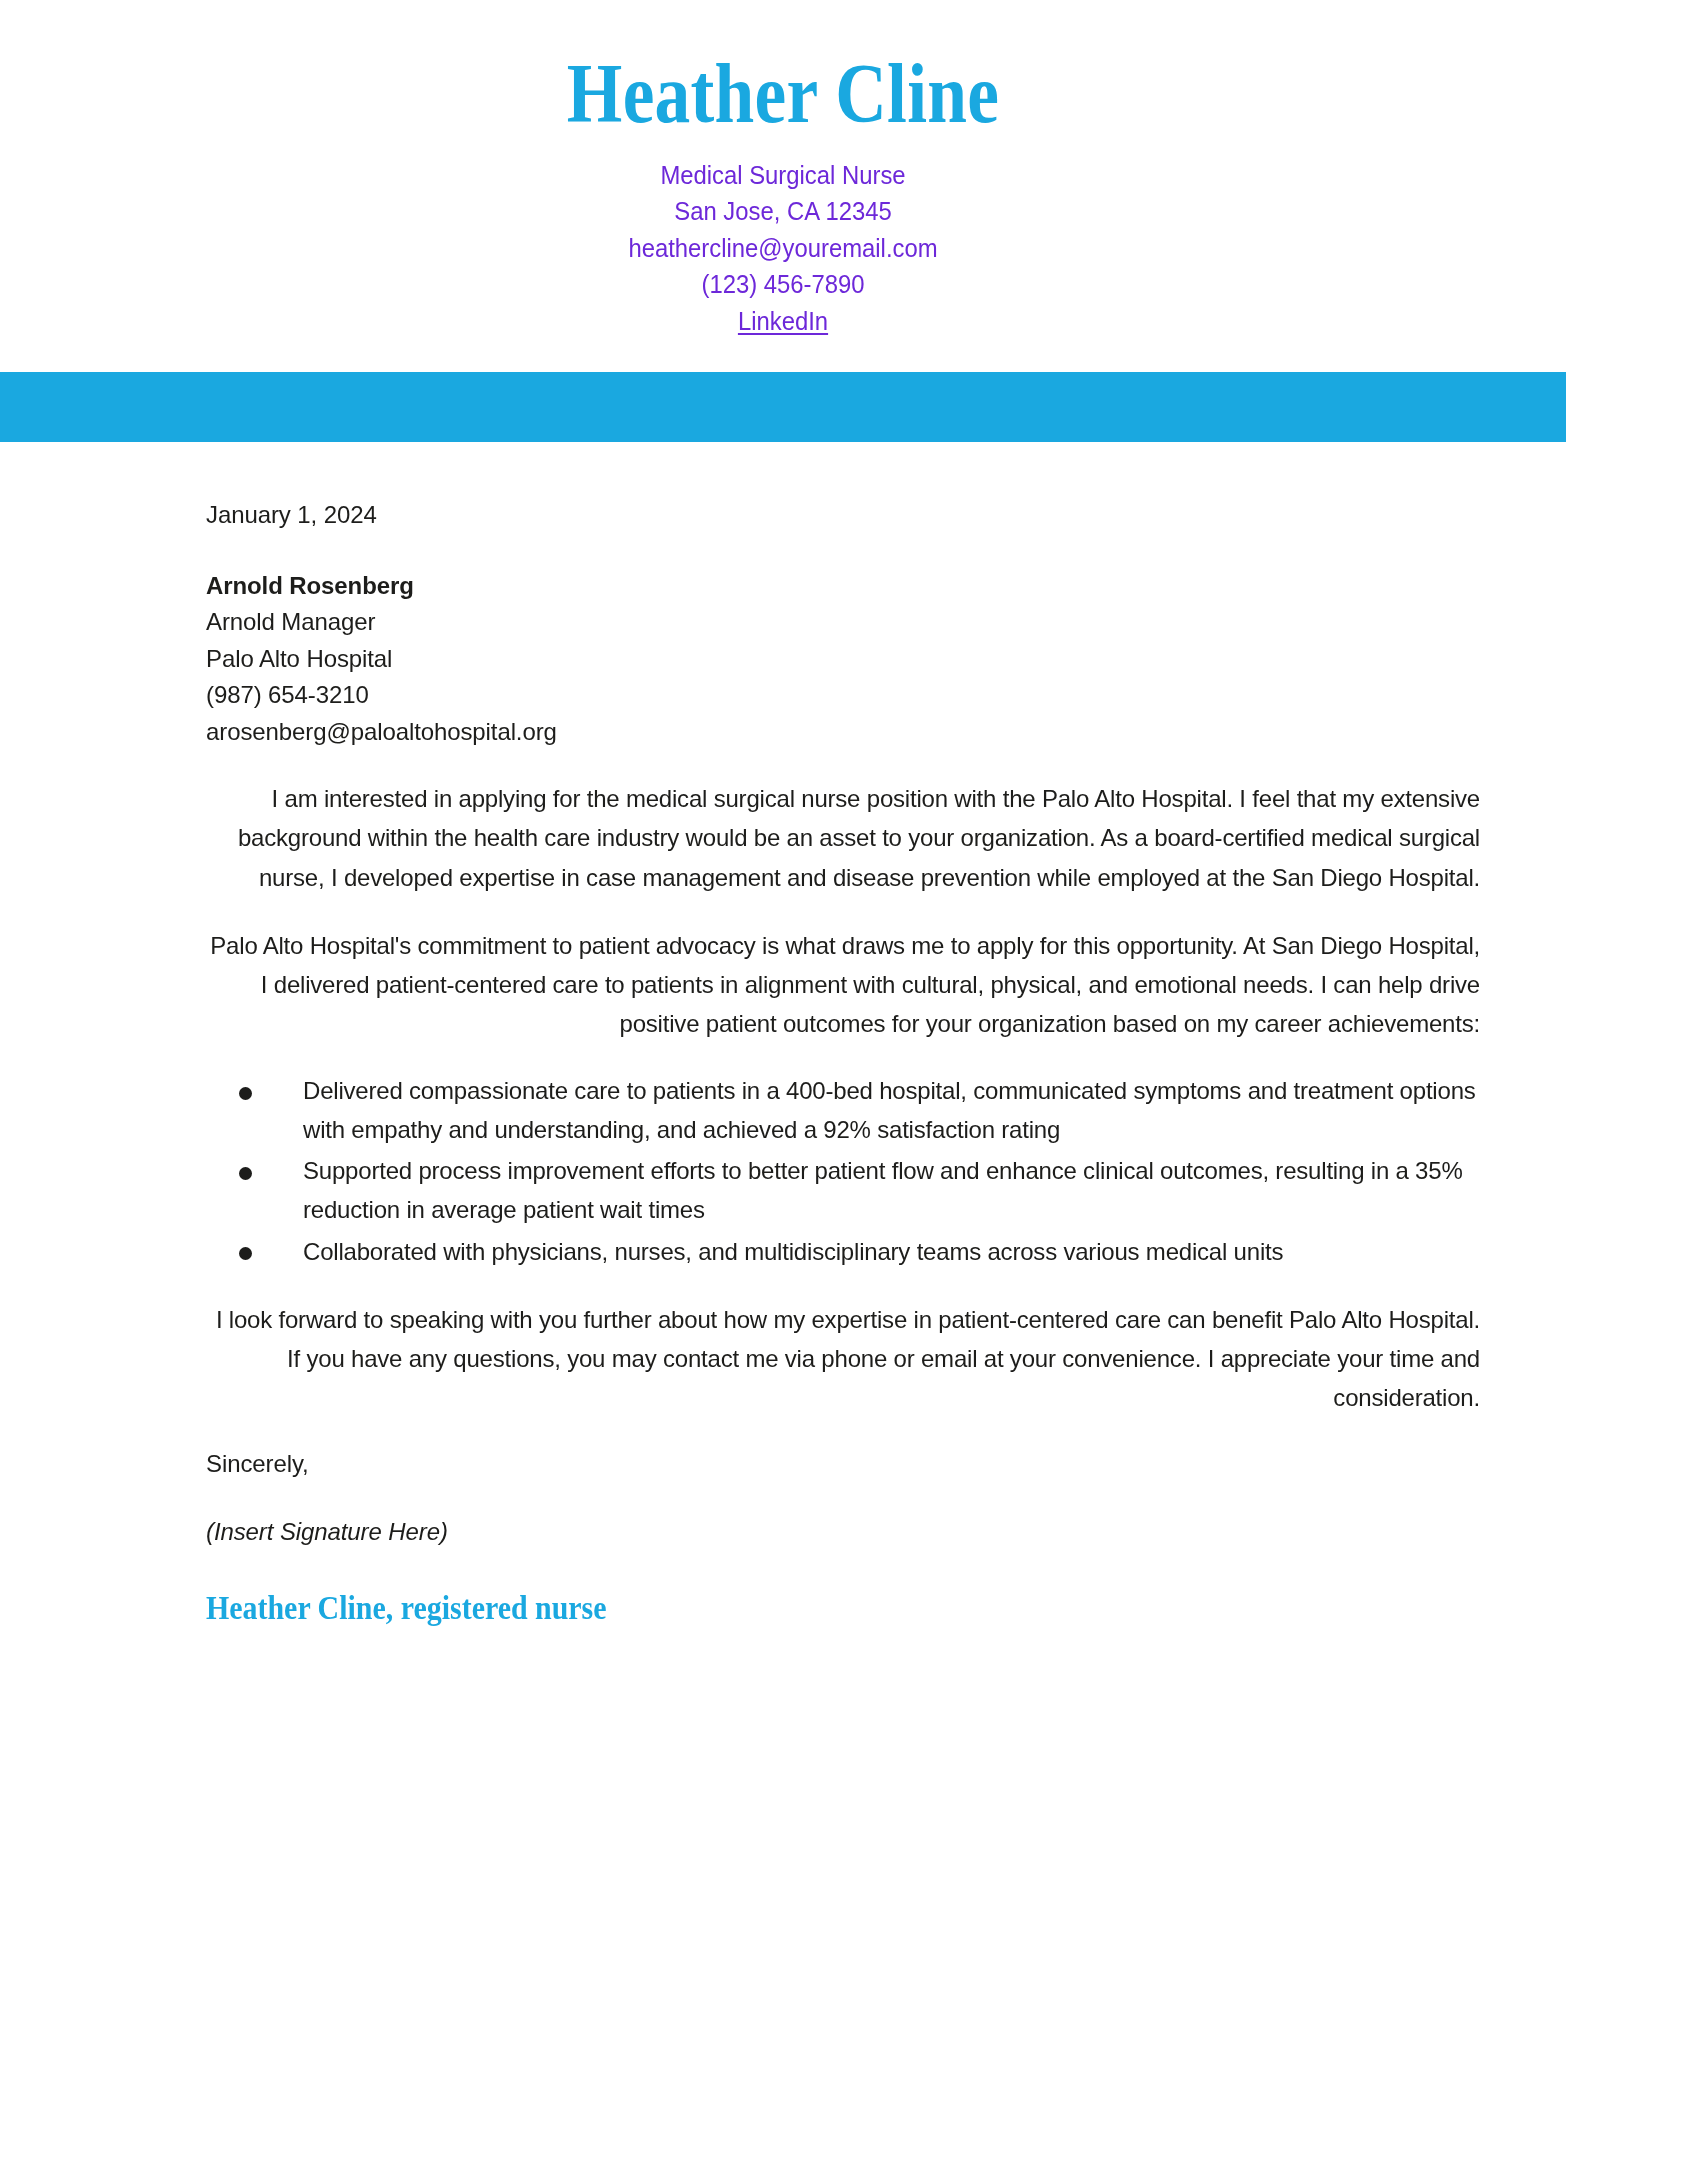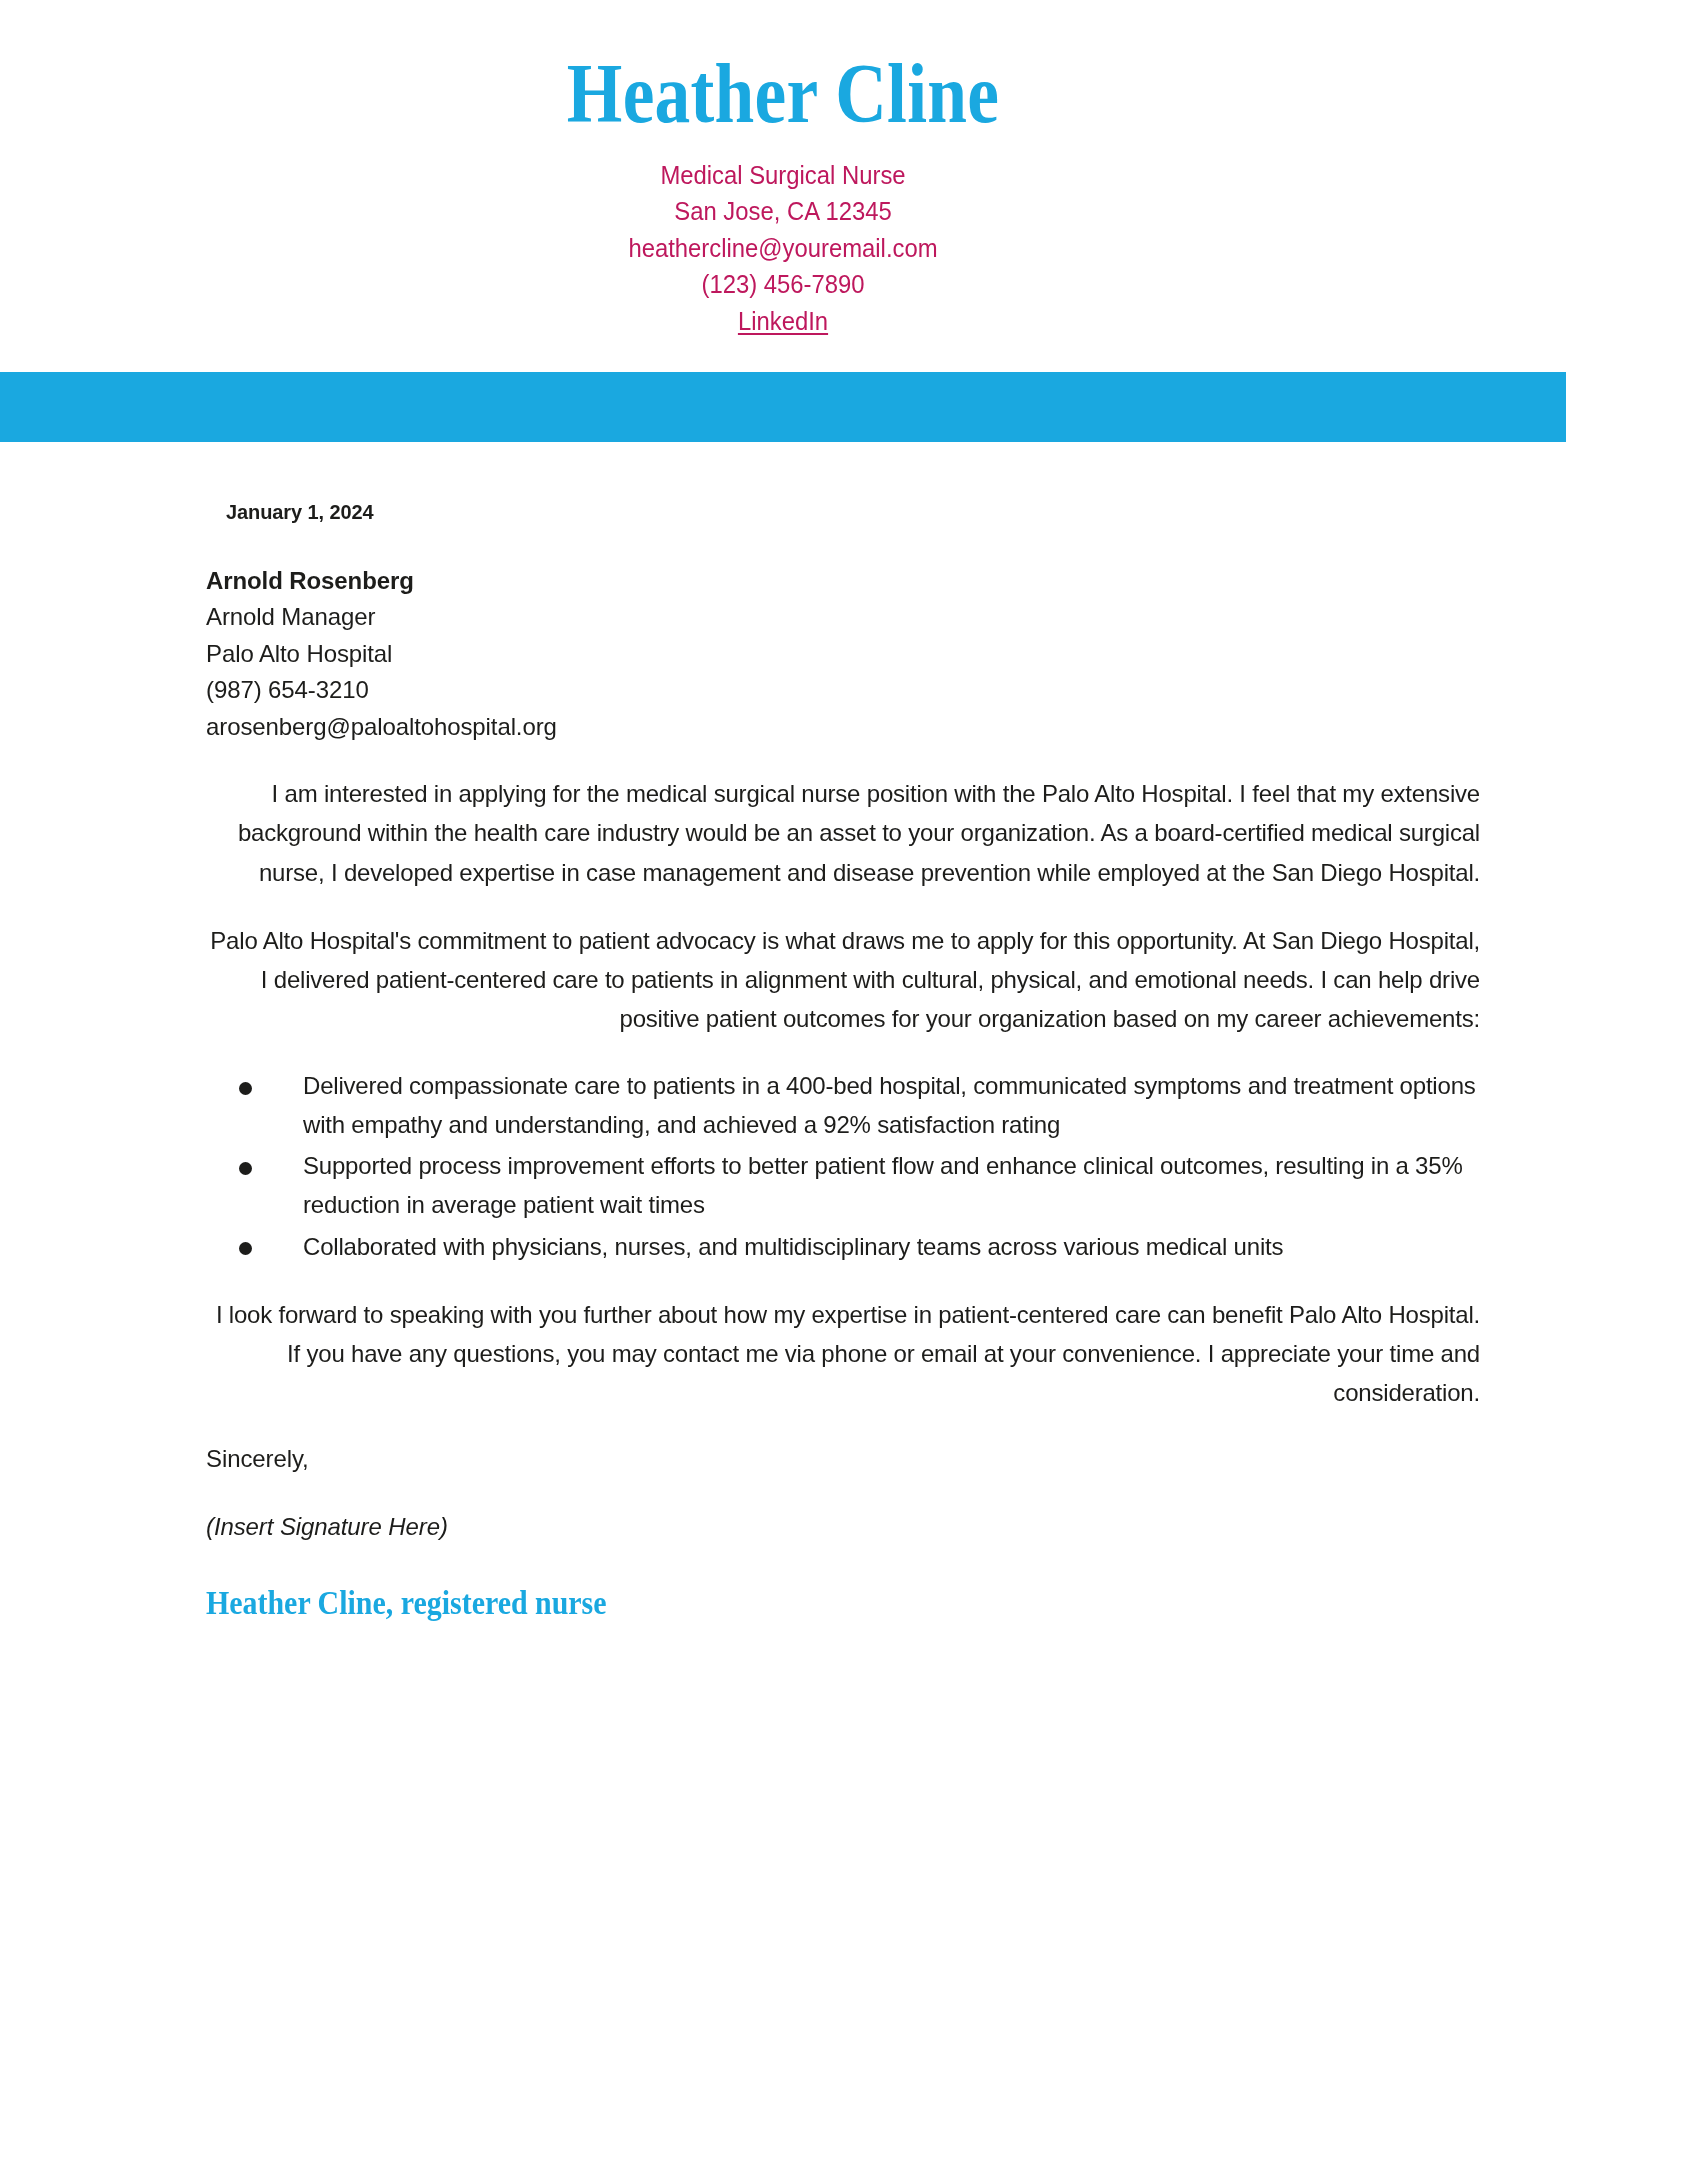--- a/index.html
+++ b/index.html
@@ -37,21 +37,21 @@
     color: #1AA8E0;
     transform: scaleX(0.84);
     transform-origin: center top;
     margin: 0;
     white-space: nowrap;
   }
   .contact-block {
     margin-top: 18.5px;
     font-size: 26.5px;
     line-height: 1.38;
-    color: #be185d;
+    color: #6d28d9;
   }
   .contact-line {
     transform: scaleX(0.90);
     transform-origin: center;
     white-space: nowrap;
   }
   .contact-line.link {
     text-decoration: underline;
     text-underline-offset: 2.6px;
   }
@@ -68,26 +68,25 @@
 
   
   .body-wrap {
     position: absolute;
     left: 206px;
     top: 500px;
     width: 1274px;
   }
 
   .letter-date {
-    font-size: 20px;
-    font-weight: 700;
+    font-size: 24px;
+    font-weight: 400;
     line-height: 1.25;
     letter-spacing: -0.1px;
     margin-bottom: 38px;
-    margin-left: 20px;
   }
 
   .recipient {
     font-size: 24px;
     line-height: 1.52;
     letter-spacing: -0.1px;
     margin-bottom: 29px;
   }
   .recipient .rec-name {
     font-weight: 700;

